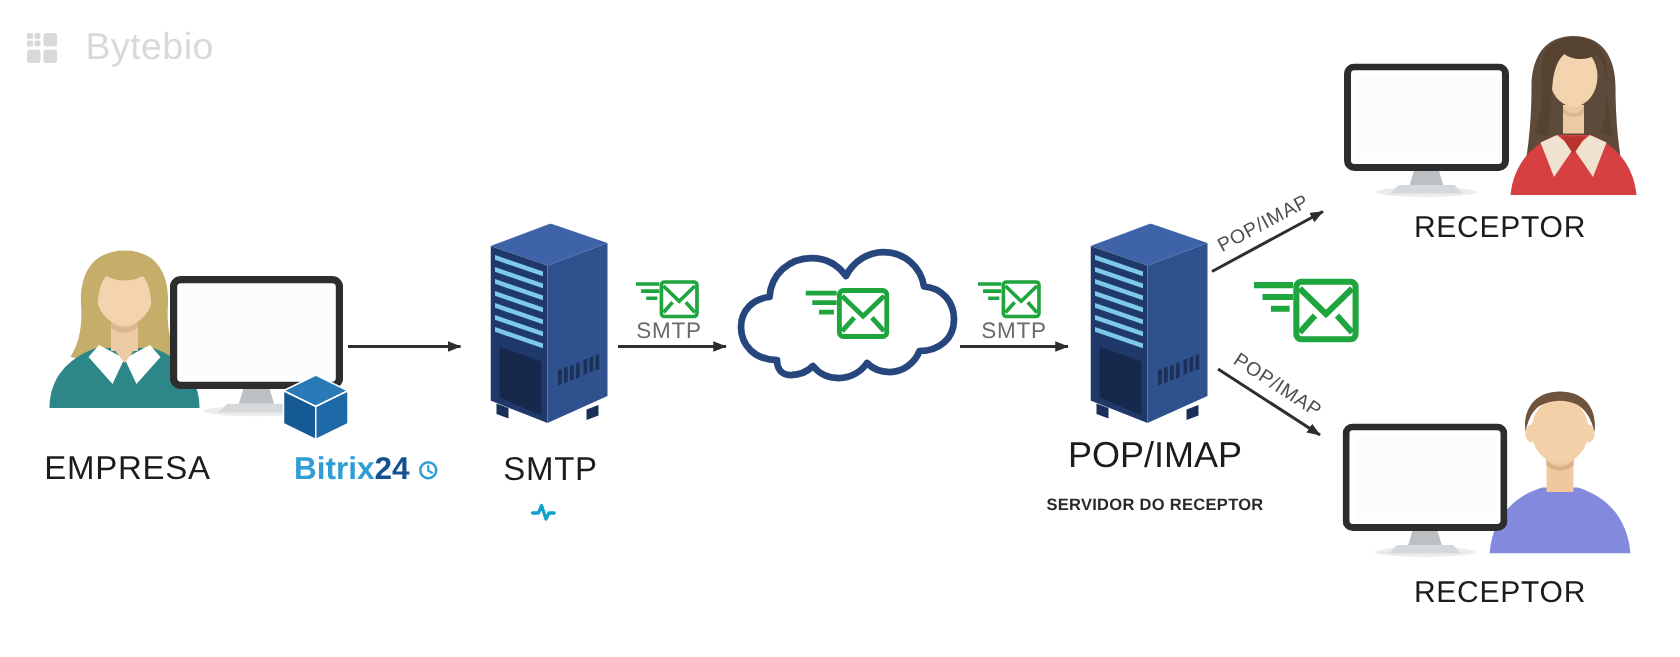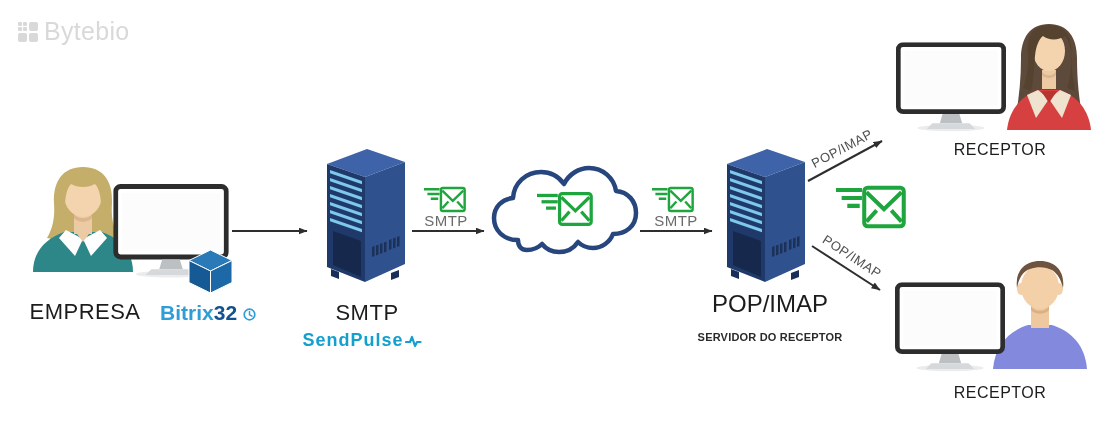--- a/index.html
+++ b/index.html
@@ -1,28 +1,28 @@
 <!DOCTYPE html>
 <html><head>
 <meta charset="utf-8">
 <style>
   html,body{margin:0;padding:0;background:#ffffff;}
   body{width:1120px;height:438px;position:relative;overflow:hidden;
        font-family:"Liberation Sans", sans-serif;}
   .abs{position:absolute;}
   .lbl{text-align:center;color:#1c1c1c;white-space:nowrap;}
   .lbl-main{font-size:22px;letter-spacing:.5px;}
-  .lbl-receptor{font-size:16px;letter-spacing:.5px;}
+  .lbl-receptor{font-size:20px;letter-spacing:.5px;}
   .lbl-sub{font-size:11px;font-weight:bold;color:#2a2a2a;letter-spacing:.2px;}
   .lbl-flow{font-size:15px;color:#6b6b6b;letter-spacing:.5px;text-align:center;}
   .lbl-arrow{font-size:13px;color:#4f4f4f;letter-spacing:.5px;text-align:center;}
-  .logo{display:flex;align-items:center;gap:5px;color:#d9d9d9;
+  .logo{display:flex;align-items:center;gap:18px;color:#d9d9d9;
         font-size:25px;font-weight:500;letter-spacing:.3px;}
   .bitrix{font-size:21px;font-weight:bold;text-align:center;white-space:nowrap;}
-  .bitrix .b1{color:#2f9ed6;}
+  .bitrix .b1{color:#2f9ed6;margin-left:36px;}
   .bitrix .b2{color:#14528f;}
   .sendpulse{font-size:18px;font-weight:bold;color:#13a0ce;letter-spacing:1px;
              text-align:center;white-space:nowrap;}
   svg{display:block;}
 </style>
 </head>
 <body>
 
 <svg width="0" height="0" style="position:absolute" aria-hidden="true">
   <defs>
@@ -119,33 +119,33 @@
 </svg>
 <svg class="abs" style="left:187px;top:249px;" width="47" height="45" viewBox="0 0 47 45">
   <g stroke="#ffffff" stroke-width="1" stroke-linejoin="round">
     <path d="M23.5,1 L45,11.5 L23.5,22 L2,11.5 Z" fill="#2a7ab8"></path>
     <path d="M2,11.5 L23.5,22 L23.5,44 L2,33.5 Z" fill="#155a94"></path>
     <path d="M23.5,22 L45,11.5 L45,33.5 L23.5,44 Z" fill="#1d68a6"></path>
   </g>
 </svg>
 <div class="abs lbl lbl-main" style="left:28px;top:299px;width:114px;">EMPRESA</div>
 <div class="abs bitrix" style="left:160px;top:301px;width:96px;">
-  <span class="b1">Bitrix</span><span class="b2">32</span>
+  <span class="b1">Bitrix</span><span class="b2">24</span>
   <svg width="13" height="13" viewBox="0 0 13 13" style="display:inline-block;vertical-align:-1px;">
     <circle cx="6.5" cy="6.5" r="5.3" fill="none" stroke="#2f9ed6" stroke-width="1.7"></circle>
     <path d="M6.5,3.6 L6.5,6.8 L9,8.2" fill="none" stroke="#2f9ed6" stroke-width="1.5" stroke-linecap="round"></path>
   </svg>
 </div>
 
 <svg class="abs" style="left:327px;top:149px;" width="80" height="142" viewBox="0 0 80 142">
   <use href="#server-icon" xlink:href="#server-icon" width="80" height="142"></use>
 </svg>
 <div class="abs lbl lbl-main" style="left:312px;top:300px;width:110px;">SMTP</div>
 <div class="abs sendpulse" style="left:302px;top:330px;width:120px;">
-  <span>SendPulse</span><svg width="17" height="14" viewBox="0 0 17 14" style="display:inline-block;vertical-align:-2px;margin-left:1px;">
+  <svg width="17" height="14" viewBox="0 0 17 14" style="display:inline-block;vertical-align:-2px;margin-left:1px;">
     <path d="M1,8 L5,8 L7,3 L10,12 L12,8 L15.5,8" fill="none" stroke="#13a0ce" stroke-width="2.2" stroke-linecap="round" stroke-linejoin="round"></path>
   </svg>
 </div>
 
 <svg class="abs" style="left:424px;top:185px;" width="42" height="29" viewBox="0 0 62 42">
   <use href="#email-icon" xlink:href="#email-icon" width="62" height="42"></use>
 </svg>
 <div class="abs lbl-flow" style="left:420px;top:212px;width:52px;">SMTP</div>
 
 <svg class="abs" style="left:490px;top:161px;" width="150" height="97" viewBox="0 0 150 97">

